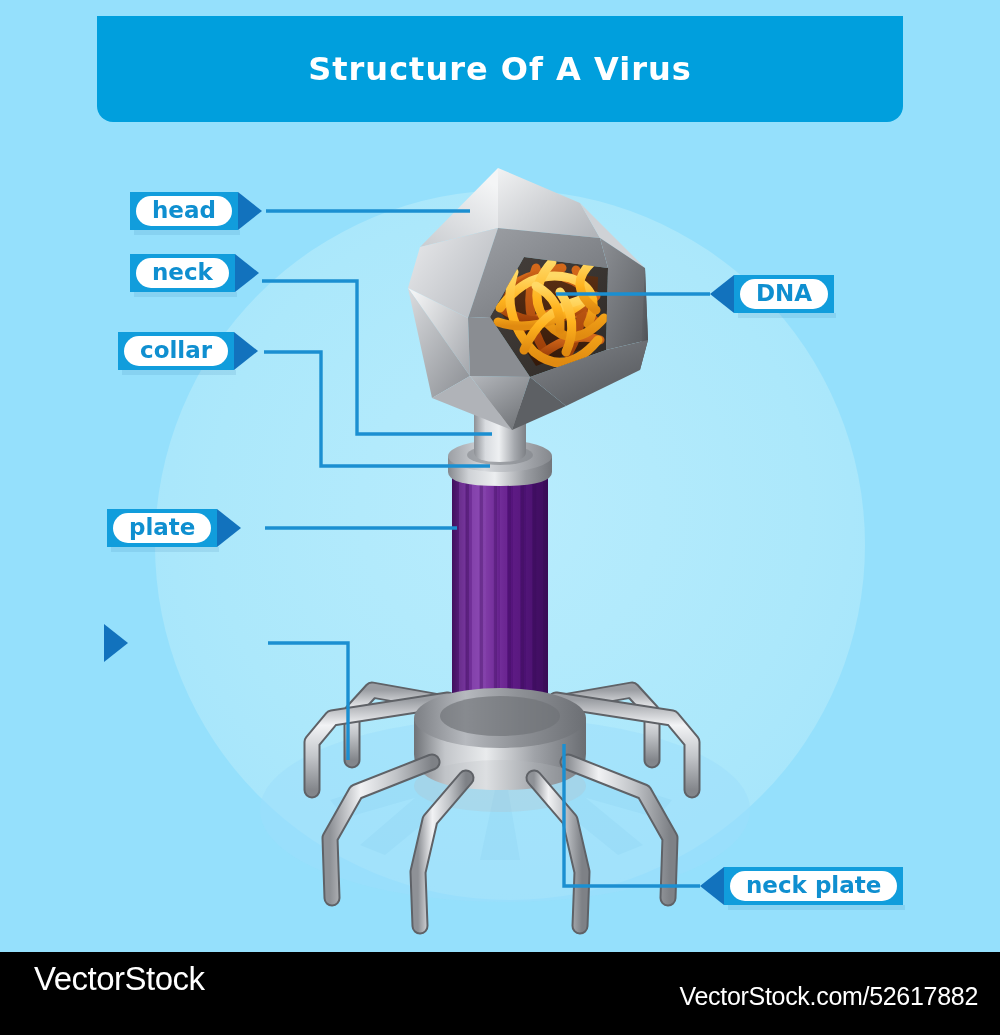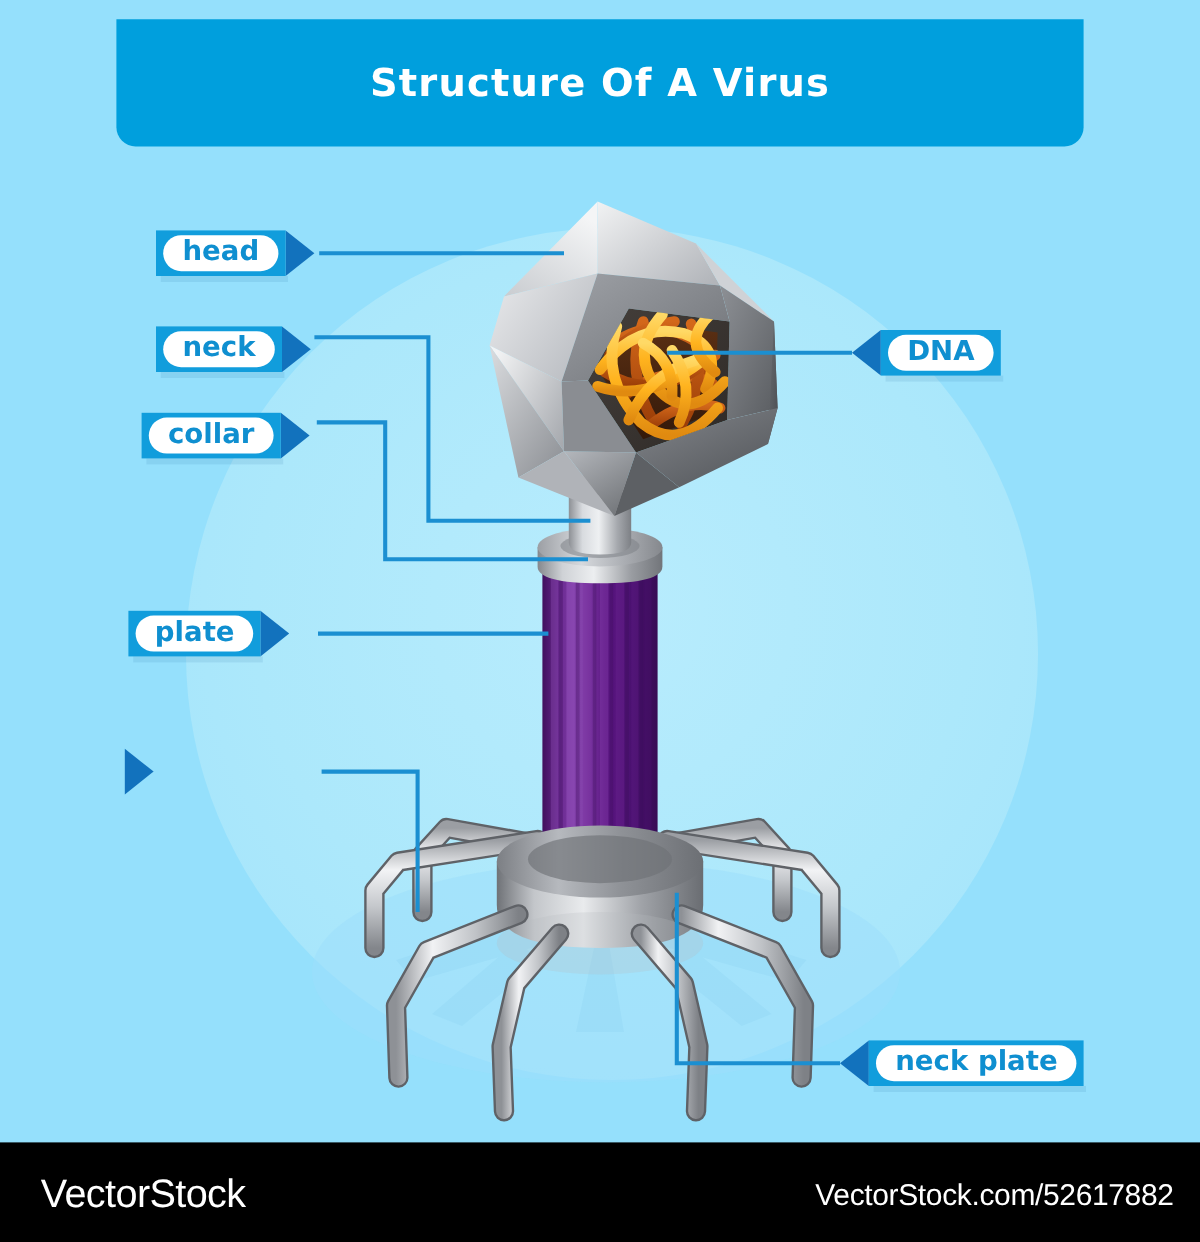--- a/index.html
+++ b/index.html
@@ -25,21 +25,21 @@
     font-family:"DejaVu Sans", sans-serif;
     white-space:nowrap;
   }
 
   
   .footer{
     position:absolute;left:0;top:952px;width:1000px;height:83px;
     background:#000000;
   }
   .footer-brand{
-    position:absolute;left:34px;top:24px;color:#ffffff;
+    position:absolute;left:34px;top:8px;color:#ffffff;
     font-size:33px;font-family:"Liberation Sans", sans-serif;
     letter-spacing:-0.5px;
   }
   .footer-url{
     position:absolute;right:22px;top:30px;color:#ffffff;
     font-size:25px;font-family:Liberation Sans, sans-serif;
     letter-spacing:-0.3px;
   }
 
   
@@ -369,30 +369,30 @@
   <div id="tags">
       <div class="tag right-point" style="left: 130px; top: 192px;">
         <div class="body">
           <div class="pill">
             <span>head</span>
           </div>
           <div class="shadow"></div>
         </div>
         <div class="point"></div>
       </div>
-      <div class="tag right-point" style="left: 130px; top: 272px;">
+      <div class="tag right-point" style="left: 130px; top: 254px;">
         <div class="body">
           <div class="pill">
             <span>neck</span>
           </div>
           <div class="shadow"></div>
         </div>
         <div class="point"></div>
       </div>
-      <div class="tag right-point" style="left: 118px; top: 344px;">
+      <div class="tag right-point" style="left: 118px; top: 332px;">
         <div class="body">
           <div class="pill">
             <span>collar</span>
           </div>
           <div class="shadow"></div>
         </div>
         <div class="point"></div>
       </div>
       <div class="tag right-point" style="left: 107px; top: 509px;">
         <div class="body">

